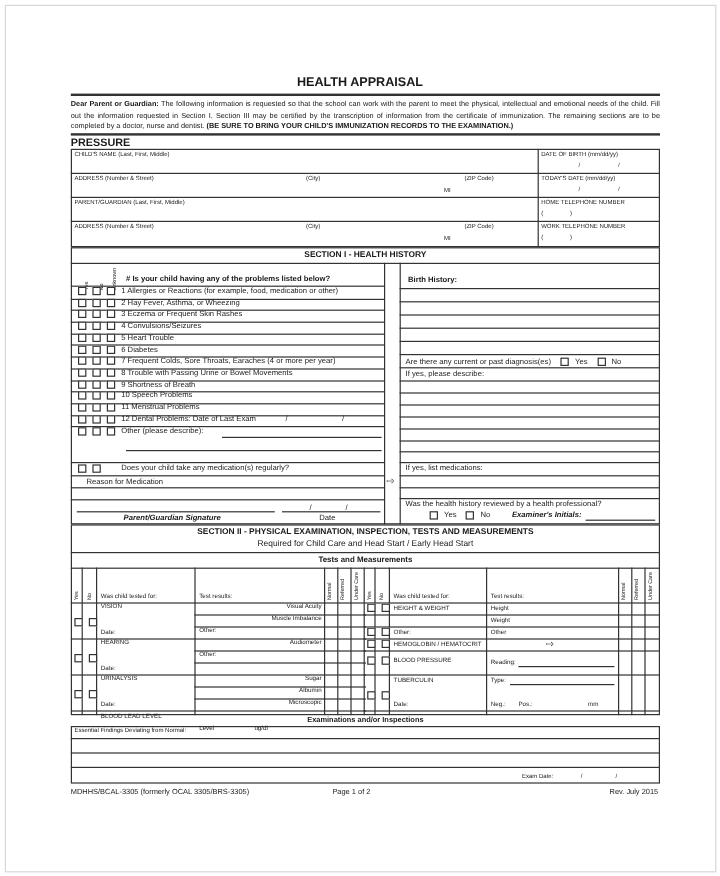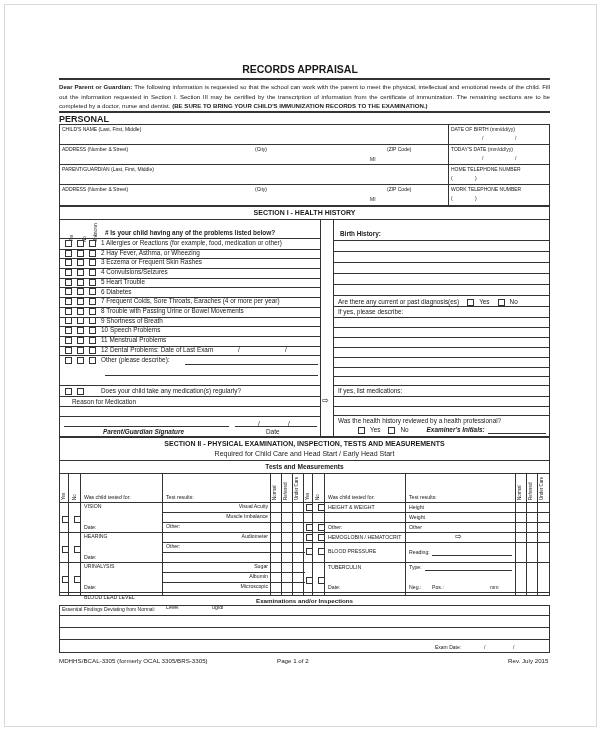--- a/index.html
+++ b/index.html
@@ -21,25 +21,25 @@
   .cbrow{position:absolute;font-size:6.4px;white-space:nowrap;line-height:8px;}
   .sect{position:absolute;font-size:7px;font-weight:bold;text-align:center;}
   .rot{position:absolute;font-size:4.5px;transform:rotate(-90deg);transform-origin:left top;white-space:nowrap;}
   .footer{position:absolute;font-size:6.2px;}
 </style>
 </head>
 <body>
 
 <div class="page"></div>
 
-<div class="abs title">RECORDS APPRAISAL</div>
+<div class="abs title">HEALTH APPRAISAL</div>
 <div class="hr" style="top:78px"></div>
 <div class="abs intro"><b>Dear Parent or Guardian:</b><span> The following information is requested so that the school can work with the parent to meet the physical, intellectual and emotional needs of the child. Fill out the information requested in Section I. Section III may be certified by the transcription of information from the certificate of immunization. The remaining sections are to be completed by a doctor, nurse and dentist. </span><b>(BE SURE TO BRING YOUR CHILD'S IMMUNIZATION RECORDS TO THE EXAMINATION.)</b></div>
 <div class="hr" style="top:111px"></div>
-<div class="abs personal">PERSONAL</div>
+<div class="abs personal">PRESSURE</div>
 
 <div class="box" style="left:59px;top:124px;width:491px;height:82px;"></div>
 <div class="vline" style="left:448px;top:124px;height:82px;"></div>
 <div class="hline" style="left:59px;width:491px;top:144px;"></div>
 <div class="hline" style="left:59px;width:491px;top:164px;"></div>
 <div class="hline" style="left:59px;width:491px;top:184px;"></div>
 
 <div class="lbl" style="left:62px;top:126px">CHILD'S NAME (Last, First, Middle)</div>
 <div class="lbl" style="left:451px;top:126px">DATE OF BIRTH (mm/dd/yy)</div>
 <div class="lbl" style="left:482px;top:135px">/</div>

